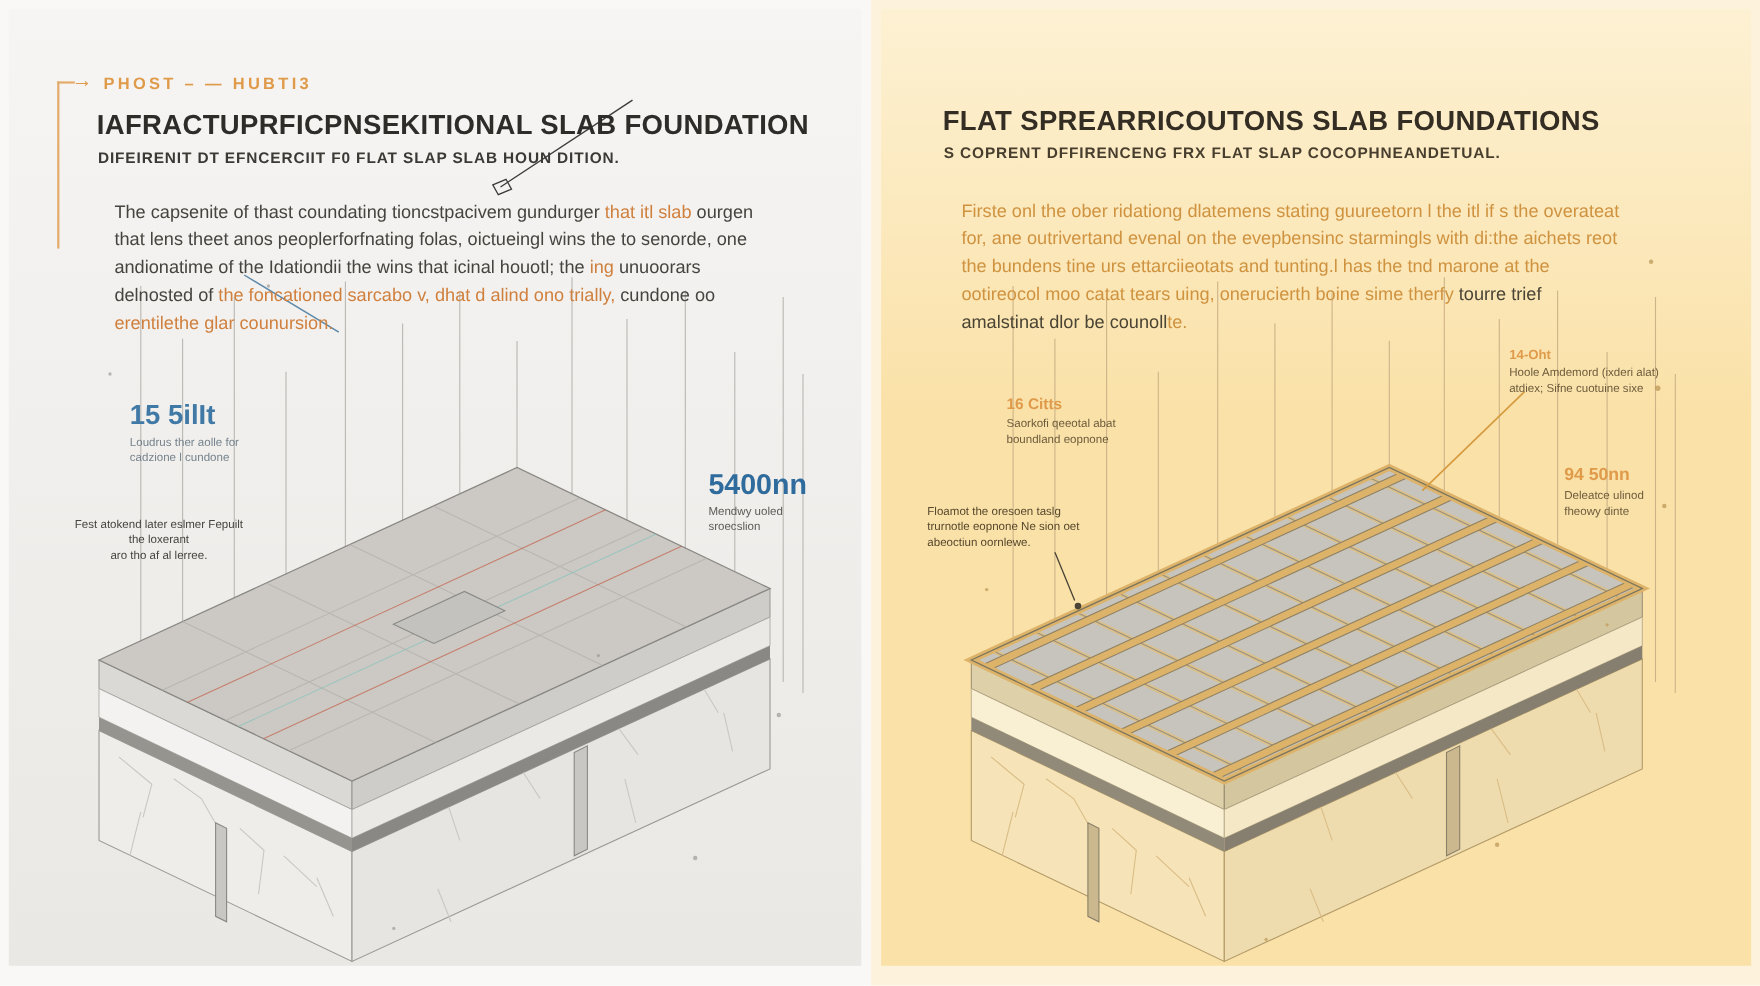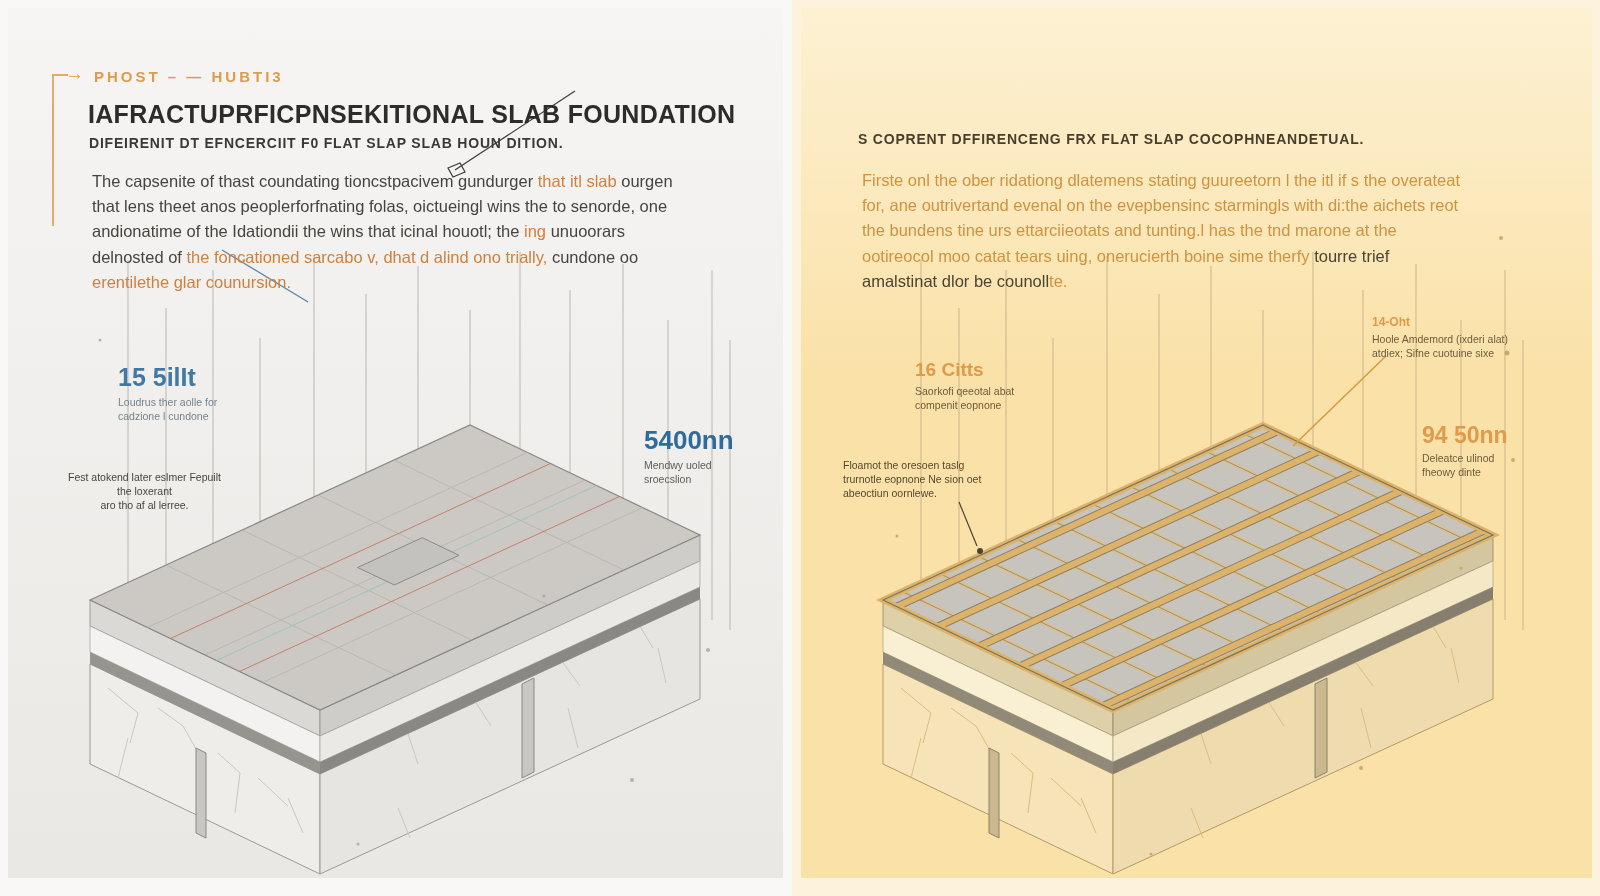--- a/index.html
+++ b/index.html
@@ -19,21 +19,21 @@
   .eyebrow{position:absolute;left:86px;top:60px;color:var(--accent-orange);
     font-size:15px;font-weight:700;letter-spacing:3px;}
 
   .title{position:absolute;margin:0;font-size:25px;font-weight:600;letter-spacing:.3px;color:var(--ink);white-space:nowrap;text-align:center;}
   .left .title{left:80px;top:92px;}
   .right .title{left:56px;top:88px;color:var(--right-ink);}
   .subtitle{position:absolute;font-size:14px;font-weight:600;letter-spacing:.8px;color:#3b3935;white-space:nowrap;}
   .left .subtitle{left:81px;top:127px;}
   .right .subtitle{left:57px;top:123px;color:#473e2e;}
 
-  .para{position:absolute;margin:4px;font-size:16.5px;line-height:1.53;color:var(--body-text);}
+  .para{position:absolute;margin:16px;font-size:16.5px;line-height:1.53;color:var(--body-text);}
   .left .para{left:80px;top:157px;width:592px;}
   .right .para{left:57px;top:156px;width:600px;color:#4a4131;}
   .para .o{color:var(--deep-orange);}
   .right .para .o{color:var(--right-orange);}
   .right .para .d{color:#4a4435;}
 
   .ann{position:absolute;}
   .ann-value{font-weight:700;line-height:1.1;margin-bottom:3px;}
   .ann-line{font-size:10.5px;line-height:1.35;color:#5d5c59;}
   .right .ann-line{color:#6d5c3c;}
@@ -42,25 +42,25 @@
   .left .ann-hl .ann-value{font-size:25px;color:var(--accent-blue);}
   .left .ann-hl .ann-line{color:#76838d;}
   .left .ann-ht{left:578px;top:314px;}
   .left .ann-ht .ann-value{font-size:19px;color:var(--accent-orange);}
   .left .ann-dim{left:636px;top:418px;}
   .left .ann-dim .ann-value{font-size:26px;color:var(--deep-blue);}
   .left .ann-note{left:60px;top:462px;}
   .left .ann-note .ann-line{color:#46453f;text-align:center;}
 
   .right .ann-hl{left:114px;top:352px;}
-  .right .ann-hl .ann-value{font-size:19px;color:var(--accent-orange);}
+  .right .ann-hl .ann-value{font-size:14px;color:var(--accent-orange);}
   .right .ann-ht{left:571px;top:308px;}
   .right .ann-ht .ann-value{font-size:12px;color:var(--accent-orange);}
   .right .ann-dim{left:621px;top:415px;}
-  .right .ann-dim .ann-value{font-size:23px;color:var(--accent-orange);}
+  .right .ann-dim .ann-value{font-size:16px;color:var(--accent-orange);}
   .right .ann-note{left:42px;top:450px;}
   .right .ann-note .ann-line{color:#56482c;}
 </style>
 </head>
 <body>
 
 <div>
 
   <section class="panel left">
 
@@ -286,28 +286,29 @@
         <circle cx="700" cy="230" r="2"></circle>
           <circle cx="706" cy="345" r="2.5"></circle>
           <circle cx="712" cy="452" r="2"></circle>
         <circle cx="96" cy="528" r="1.5"></circle>
           <circle cx="560" cy="760" r="2"></circle>
           <circle cx="350" cy="846" r="1.5"></circle>
         <circle cx="660" cy="560" r="1.5"></circle>
       </g>
     </svg>
 
+    <h1 class="title">FLAT SPREARRICOUTONS SLAB FOUNDATIONS</h1>
     <div class="subtitle">S COPRENT DFFIRENCENG FRX FLAT SLAP COCOPHNEANDETUAL.</div>
 
     <p class="para"><span class="o">Firste onl the ober ridationg dlatemens stating guureetorn l the itl if s the overateat for, ane outrivertand evenal on the evepbensinc starmingls with di:the aichets reot the bundens tine urs ettarciieotats and tunting.l has the tnd marone at the ootireocol moo catat tears uing, onerucierth boine sime therfy </span><span class="d">tourre trief amalstinat dlor be counoll</span><span class="o">te.</span></p>
 
     <div class="ann ann-hl">
       <div class="ann-value">16 Citts</div>
       <div class="ann-line">Saorkofi qeeotal abat</div>
-      <div class="ann-line">compenit eopnone</div>
+      <div class="ann-line">boundland eopnone</div>
     </div>
     <div class="ann ann-ht">
       <div class="ann-value">14-Oht</div>
       <div class="ann-line">Hoole Amdemord (ixderi alat)</div>
       <div class="ann-line">atdiex; Sifne cuotuine sixe</div>
     </div>
     <div class="ann ann-dim">
       <div class="ann-value">94 50nn</div>
       <div class="ann-line">Deleatce ulinod</div>
       <div class="ann-line">fheowy dinte</div>

